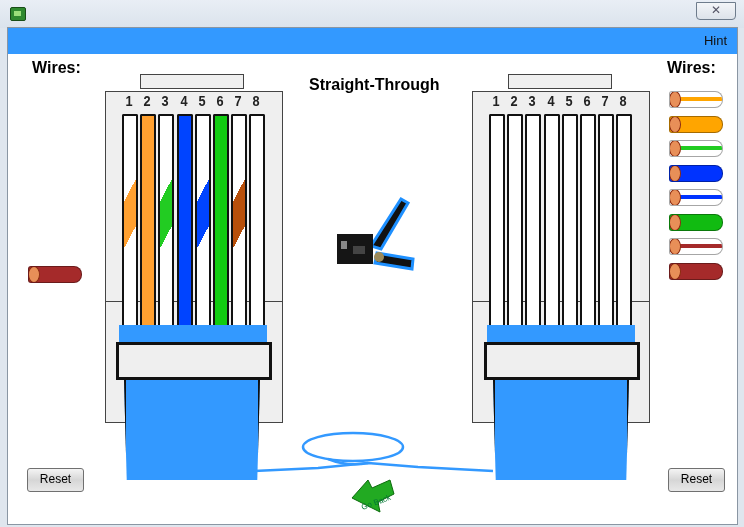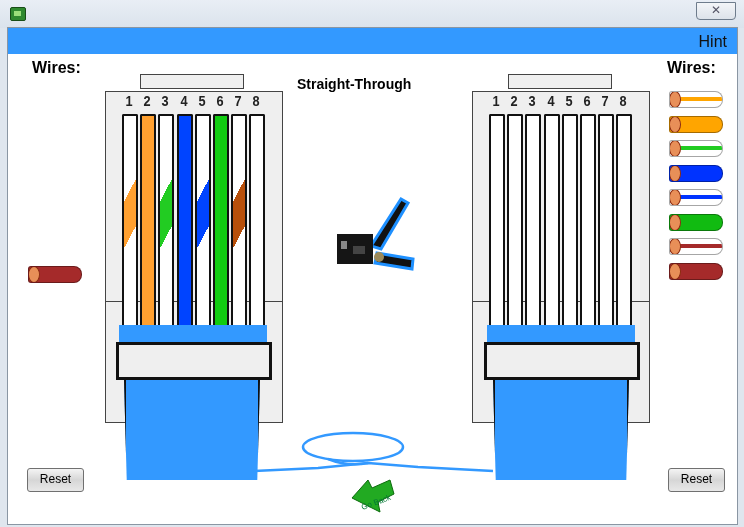--- a/index.html
+++ b/index.html
@@ -5,21 +5,21 @@
   html, body { margin:0; padding:0; }
   body { width:744px; height:527px; position:relative; overflow:hidden; background:#dfe6ee; font-family:"Liberation Sans", sans-serif; }
   .titlebar { position:absolute; left:0; top:0; width:744px; height:28px; background:linear-gradient(#e9eef5,#dbe3ec); }
   .titlebar .app-icon { position:absolute; left:10px; top:7px; width:14px; height:12px; background:#2f8a2f; border:1px solid #174d17; border-radius:2px; }
   .titlebar .app-icon::after { content:""; position:absolute; left:3px; top:3px; width:7px; height:5px; background:#9be07a; }
   .titlebar .title { position:absolute; left:30px; top:7px; font-size:12px; color:#000; }
   .close-btn { position:absolute; right:8px; top:2px; width:38px; height:16px; border:1px solid #6e7c8c; border-radius:0 0 4px 4px; background:linear-gradient(#f3f5f8,#dde3ea); }
   .close-btn span { position:absolute; left:0; right:0; top:0; text-align:center; font-size:12px; line-height:15px; color:#556; }
   .window { position:absolute; left:7px; top:27px; width:729px; height:496px; background:#fff; border:1px solid #8a96a3; }
   .menubar { position:absolute; left:0; top:0; width:729px; height:26px; background:#3399ff; }
-  .menubar .hint { position:absolute; right:10px; top:5px; font-size:16px; color:#111; }
+  .menubar .hint { position:absolute; right:10px; top:5px; font-size:13px; color:#111; }
   .label { position:absolute; font-weight:bold; font-size:16px; color:#000; }
   .connector { position:absolute; }
   .plug-top { position:absolute; background:#efefef; border:1px solid #444; }
   .plug-body { position:absolute; background:#efefef; border:1px solid #444; }
   .plug-line { position:absolute; height:1px; background:#444; }
   .pin-num { position:absolute; font-size:15px; font-weight:bold; color:#222; width:16px; text-align:center; transform:scaleX(0.85); }
   .slot { position:absolute; width:12px; border:2px solid #111; border-bottom:none; border-radius:2px 2px 0 0; background:#fff; overflow:hidden; }
   .boot-top { position:absolute; background:#3399ff; }
   .boot-band { position:absolute; background:#efefef; border:3px solid #111; }
   .boot-bottom { position:absolute; background:#3399ff; border-left:2px solid #111; border-right:2px solid #111; clip-path:polygon(0 0,100% 0,98% 100%,2% 100%); }
@@ -40,21 +40,21 @@
     </div>
 </div>
 
 <div class="window">
   <div class="menubar">
     <div class="hint">Hint</div>
   </div>
 
   <div class="label" style="left:24px;top:31px;">Wires:</div>
   <div class="label" style="left:659px;top:31px;">Wires:</div>
-  <div class="label" style="left:289px;top:48px;font-size:14px;">Straight-Through</div>
+  <div class="label" style="left:301px;top:48px;font-size:16px;">Straight-Through</div>
 
   <div id="left-wires">
       <div class="wire-chip" style="left: 20px; top: 238px; background: rgb(165, 42, 42);">
         <div class="end"></div>
       </div>
     </div>
 
   <div id="right-wires">
       <div class="wire-chip" style="left: 661px; top: 63px; background: rgb(255, 255, 255);">
         <div class="stripe" style="background: rgb(255, 165, 0);"></div>

